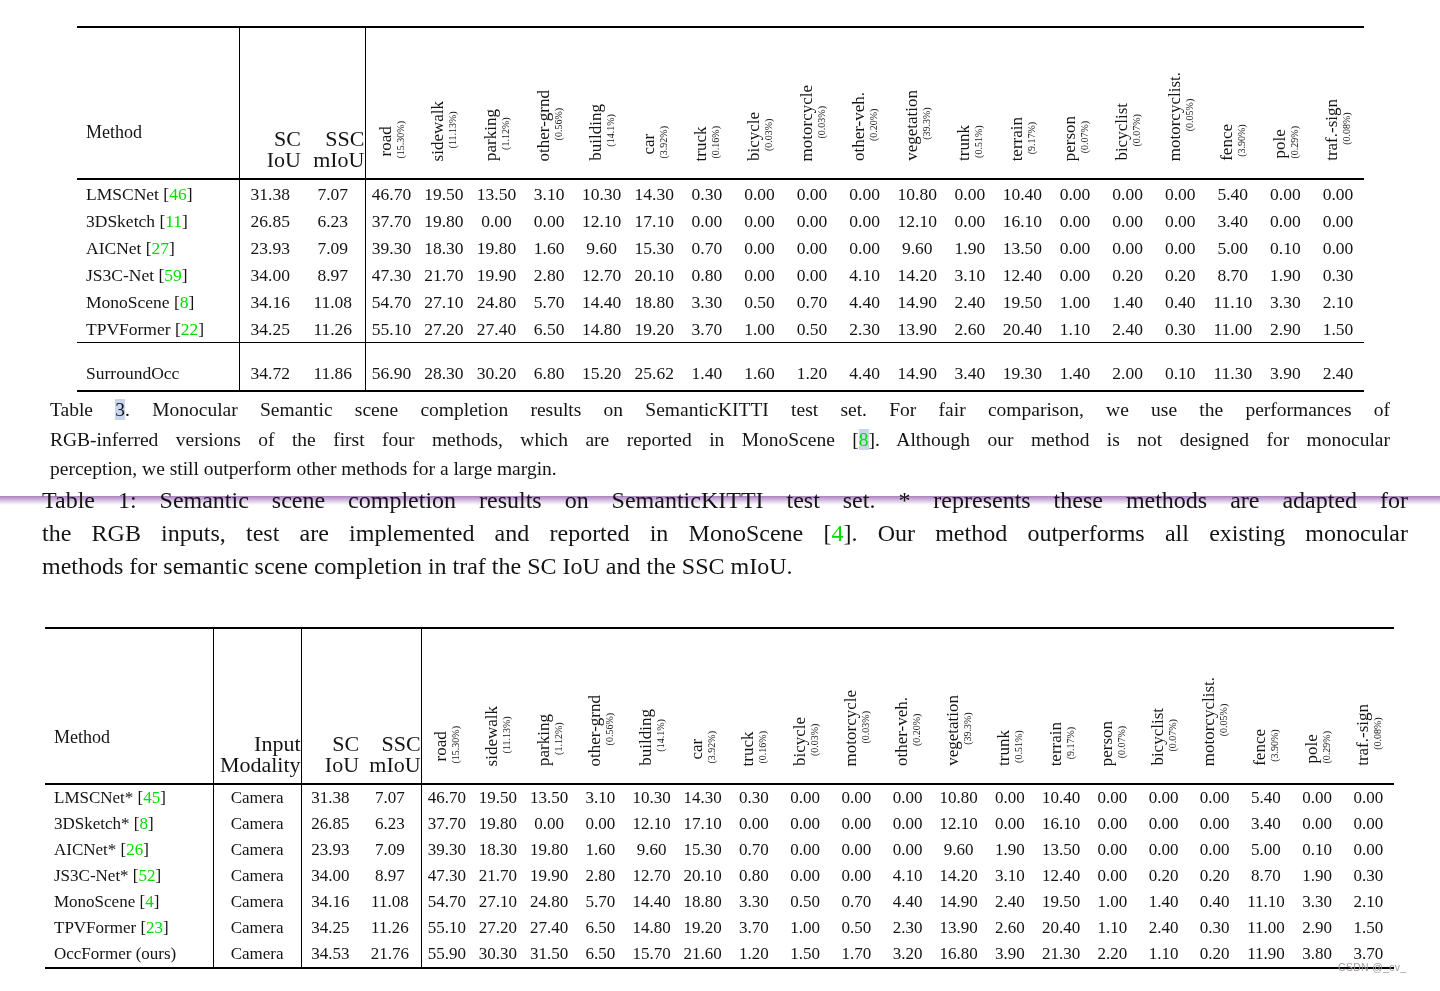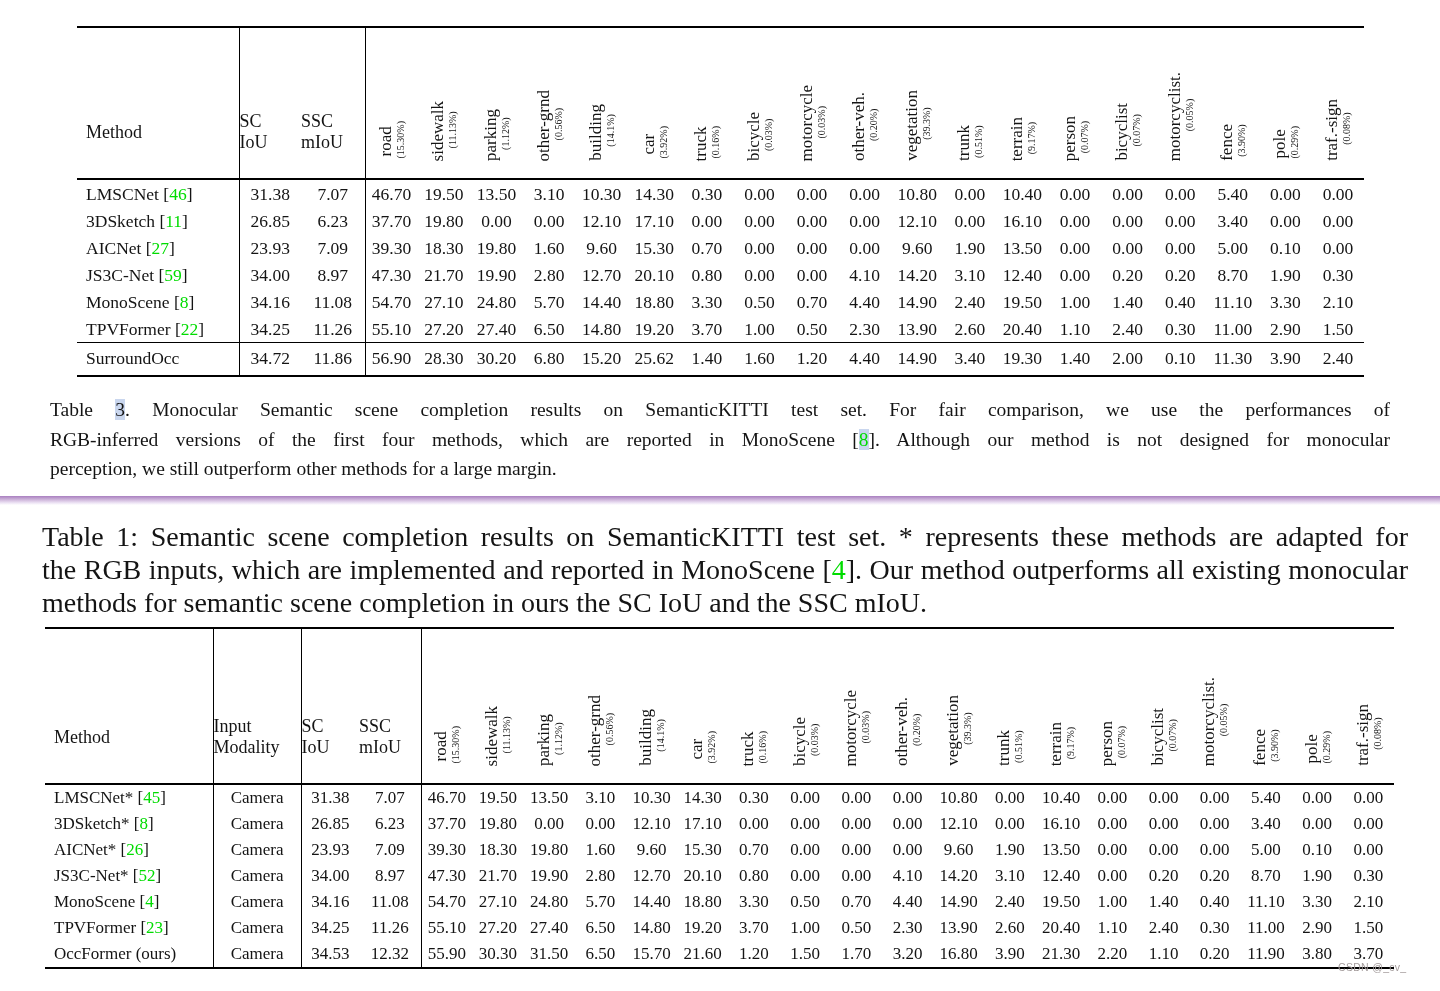--- a/index.html
+++ b/index.html
@@ -14,36 +14,36 @@
     border-top:2.5px solid #000; border-bottom:2.8px solid #000; background:#fff;
   }
   #table3 { left:77px;  top:26px;  width:1286px; }
   #table1 { left:45px;  top:627px; width:1349px; }
   #table3 thead tr { height:152px; }
   #table1 thead tr { height:156px; }
   th, td { padding:0; font-weight:normal; }
   thead th { border-bottom:2px solid #000; vertical-align:bottom; }
   .br { border-right:1.5px solid #000; }
   .th-method { text-align:left; padding-left:9px; padding-bottom:35px; font-size:18px; }
-  .th-2line  { text-align:left; padding-bottom:25px; font-size:18px; line-height:21px; }
+  .th-2line  { text-align:right; padding-bottom:8px; font-size:22px; line-height:21px; }
   .rot-cell  { text-align:center; padding-bottom:13px; }
   .rot  { display:inline-block; writing-mode:vertical-rl; transform:rotate(180deg); }
   .cname { font-size:17px; line-height:19px; white-space:nowrap; }
   .cpct  { font-size:10px; line-height:12px; padding-top:3px; white-space:nowrap; }
   tbody td { font-size:17.5px; text-align:center; line-height:26px; }
   #table3 tbody td { height:27px; }
   #table1 tbody td { height:26px; font-size:17px; }
   .td-method { text-align:left; padding-left:9px; white-space:nowrap; }
   .td-mod { text-align:center; }
-  .sep-row td { border-top:1.5px solid #000; padding-top:1px; padding-bottom:4px; }
+  .sep-row td { border-top:1.5px solid #000; padding-top:16px; padding-bottom:4px; }
   .b { font-weight:normal; }
   
   .caption { position:absolute; }
   #caption3 { left:50px; top:395px; width:1340px; font-size:19.5px; line-height:29.5px; }
-  #caption1 { left:42px; top:520px; width:1366px; font-size:28px; line-height:33px; }
+  #caption1 { left:42px; top:484px; width:1366px; font-size:24px; line-height:33px; }
   .cap-line { white-space:normal; }
   .cap-line.just { text-align:justify; text-align-last:justify; }
   
   #divider { position:absolute; left:0; top:496px; width:1440px; height:9px; }
   #watermark {
     position:absolute; left:1338px; top:961px; font-size:10.5px;
     font-family:"Liberation Sans","DejaVu Sans",sans-serif; letter-spacing:.3px;
   }
 </style>
 <style>.green{color:#00dc00;} .hl{background:#c9d6ee;}
@@ -280,22 +280,22 @@
       </tbody>
     </table>
   <div id="caption3" class="caption">
       <div class="cap-line just"><span>Table </span><span class="hl">3</span><span>. </span><span class="b">Monocular Semantic scene completion results on SemanticKITTI test set.</span><span> For fair comparison, we use the performances of</span></div>
       <div class="cap-line just"><span>RGB-inferred versions of the first four methods, which are reported in MonoScene [</span><span class="green hl">8</span><span>]. Although our method is not designed for monocular</span></div>
       <div class="cap-line"><span>perception, we still outperform other methods for a large margin.</span></div>
     </div>
   <div id="divider" style="background: linear-gradient(rgb(169, 127, 192) 0%, rgb(201, 174, 214) 35%, rgb(236, 226, 244) 75%, rgb(255, 255, 255) 100%);"></div>
   <div id="caption1" class="caption">
       <div class="cap-line just"><span>Table 1: </span><span class="b">Semantic scene completion results on SemanticKITTI test set.</span><span> * represents these methods are adapted for</span></div>
-      <div class="cap-line just"><span>the RGB inputs, which are implemented and reported in MonoScene [</span><span class="green">4</span><span>]. Our method outperforms all existing monocular</span></div>
-      <div class="cap-line"><span>methods for semantic scene completion in ours the SC IoU and the SSC mIoU.</span></div>
+      <div class="cap-line just"><span>the RGB inputs, test are implemented and reported in MonoScene [</span><span class="green">4</span><span>]. Our method outperforms all existing monocular</span></div>
+      <div class="cap-line"><span>methods for semantic scene completion in traf the SC IoU and the SSC mIoU.</span></div>
     </div>
   <table id="table1" class="paper-table">
       <colgroup>
         <col style="width: 168px;">
         <col style="width: 88px;">
         <col style="width: 58px;">
         <col style="width: 62px;">
         <col style="width: 51.2px;">
         <col style="width: 51.2px;">
         <col style="width: 51.2px;">
@@ -500,21 +500,21 @@
           <td class="td-num b">2.40</td>
           <td class="td-num">0.30</td>
           <td class="td-num">11.00</td>
           <td class="td-num">2.90</td>
           <td class="td-num">1.50</td>
         </tr>
         <tr>
           <td class="td-method br">OccFormer (ours)</td>
           <td class="td-mod br">Camera</td>
           <td class="td-num b">34.53</td>
-          <td class="td-num br b">12.32</td>
+          <td class="td-num br b">21.76</td>
           <td class="td-num b">55.90</td>
           <td class="td-num b">30.30</td>
           <td class="td-num b">31.50</td>
           <td class="td-num b">6.50</td>
           <td class="td-num b">15.70</td>
           <td class="td-num b">21.60</td>
           <td class="td-num">1.20</td>
           <td class="td-num b">1.50</td>
           <td class="td-num b">1.70</td>
           <td class="td-num">3.20</td>

